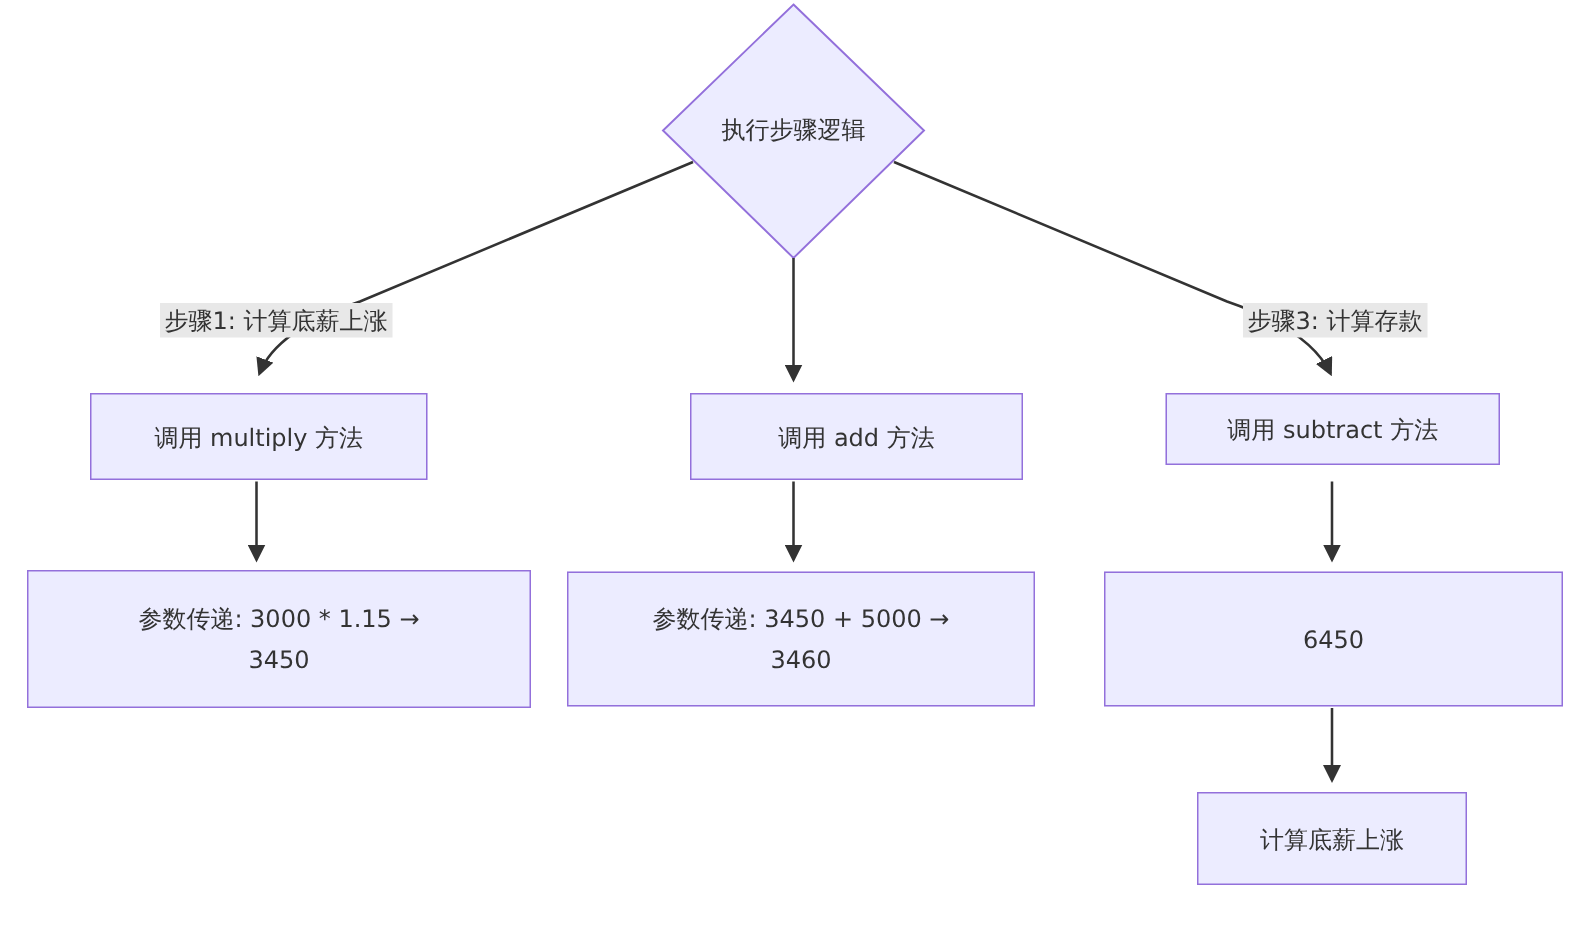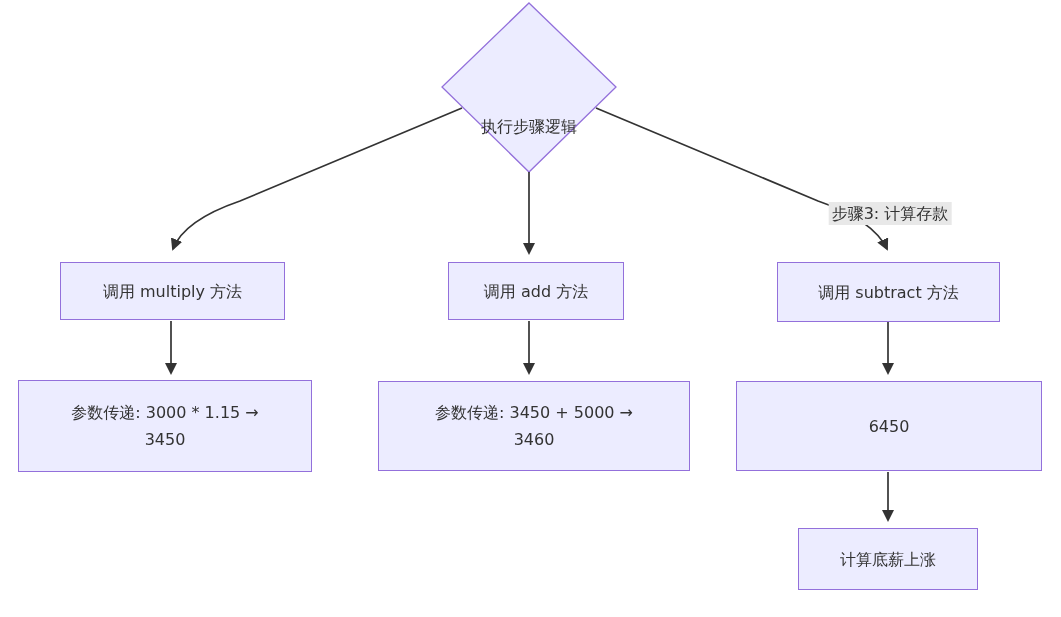--- a/index.html
+++ b/index.html
@@ -54,21 +54,20 @@
   }
   .decision-label{
     position:absolute;
     z-index:2;
     background:transparent;
     display:flex;
     align-items:center;
     justify-content:center;
     font-size:16px;
     color:var(--text);
-    margin-top:40px;
   }
   .edge-label{
     position:absolute;
     z-index:3;
     background:var(--edge-label-bg);
     font-size:16px;
     line-height:23px;
     padding:0 3px;
     color:var(--text);
     text-align:center;
@@ -98,33 +97,34 @@
 
     <path class="edge" d="M171,321 L171,373" marker-end="url(#arrow)"></path>
     <path class="edge" d="M529,321 L529,373" marker-end="url(#arrow)"></path>
     <path class="edge" d="M888,321 L888,373" marker-end="url(#arrow)"></path>
 
     <path class="edge" d="M888,472 L888,520" marker-end="url(#arrow)"></path>
   </svg>
 
   <div class="decision-label" style="left:442px;top:74px;width:174px;height:27px;">执行步骤逻辑</div>
 
+  <div class="edge-label" style="left:184px;top:202px;">步骤1: 计算底薪上涨</div>
   <div class="edge-label" style="left:890px;top:202px;">步骤3: 计算存款</div>
 
   <div class="node" style="left:60px;top:262px;width:225px;height:58px;justify-content:center;">
     <span>调用 multiply 方法</span>
   </div>
-  <div class="node" style="left:448px;top:262px;width:176px;height:58px;">
+  <div class="node" style="left:460px;top:262px;width:222px;height:58px;">
     <span>调用 add 方法</span>
   </div>
-  <div class="node" style="left:777px;top:262px;width:223px;height:60px;">
+  <div class="node" style="left:777px;top:262px;width:223px;height:48px;">
     <span>调用 subtract 方法</span>
   </div>
 
-  <div class="node" style="left:18px;top:380px;width:294px;height:92px;">
+  <div class="node" style="left:18px;top:380px;width:336px;height:92px;">
     <span>参数传递: 3000 * 1.15 →</span>
     <span>3450</span>
   </div>
   <div class="node" style="left:378px;top:381px;width:312px;height:90px;">
     <span>参数传递: 3450 + 5000 →</span>
     <span>3460</span>
   </div>
   <div class="node" style="left:736px;top:381px;width:306px;height:90px;">
     <span>6450</span>
   </div>

